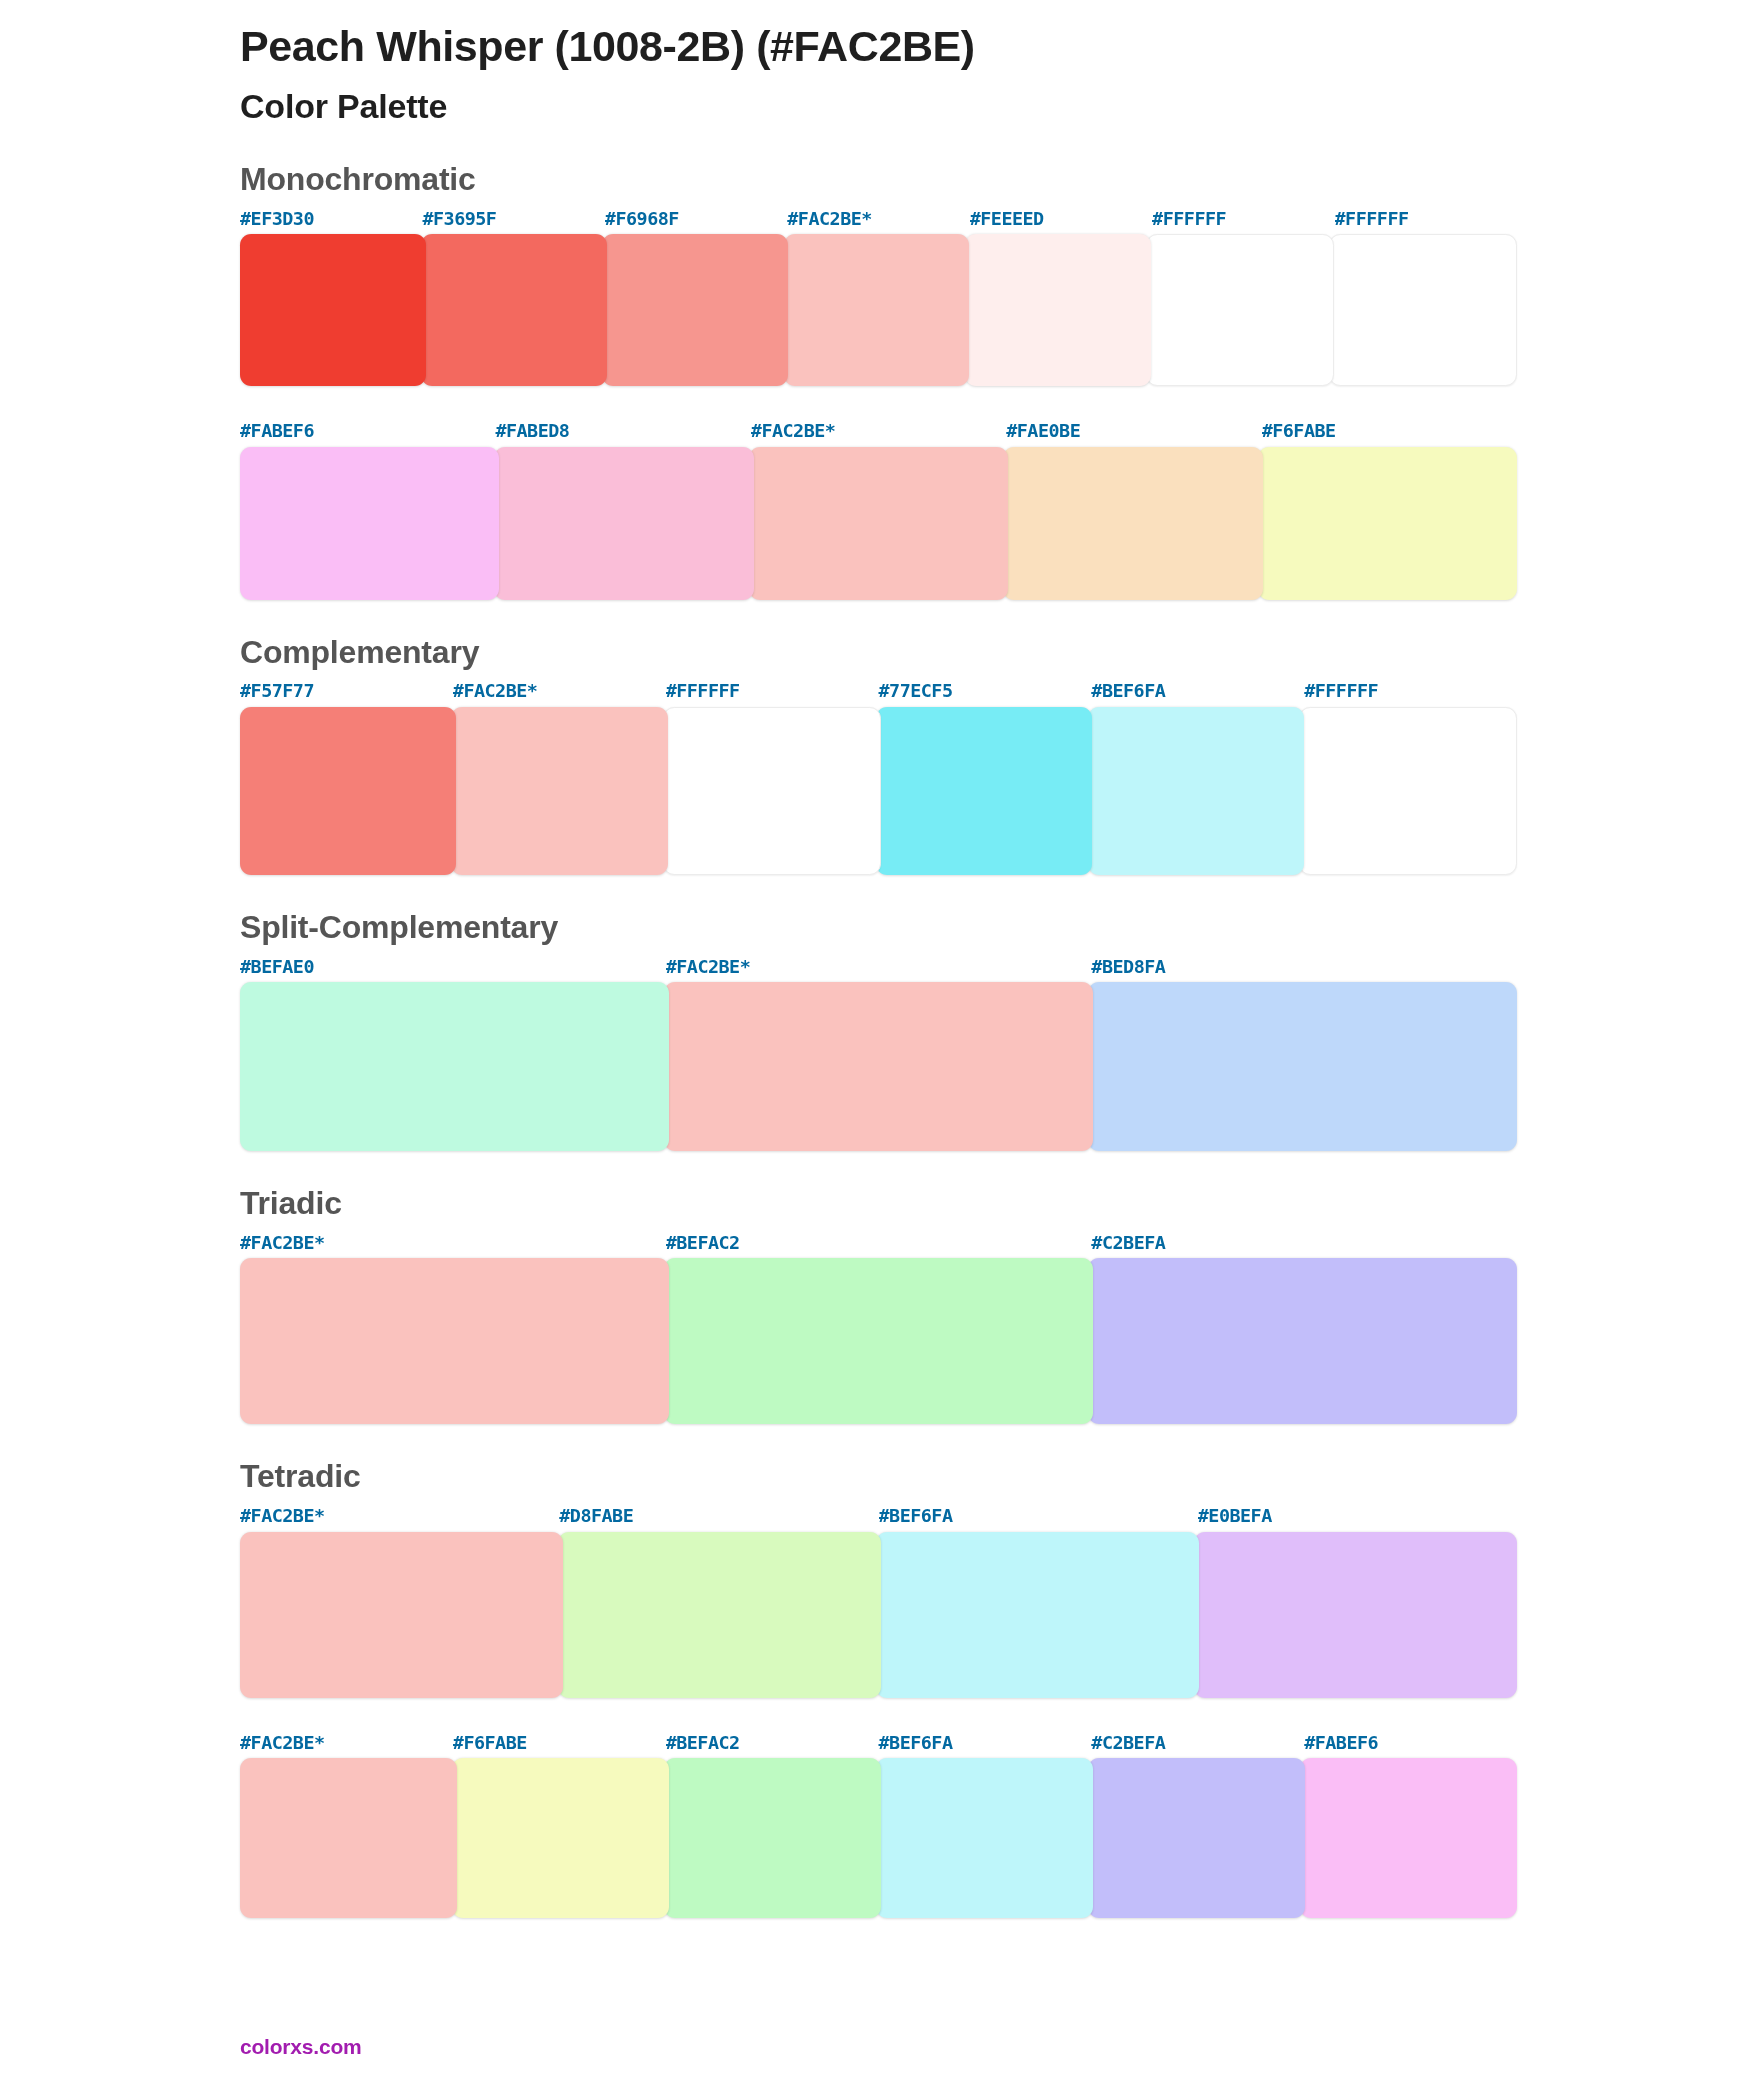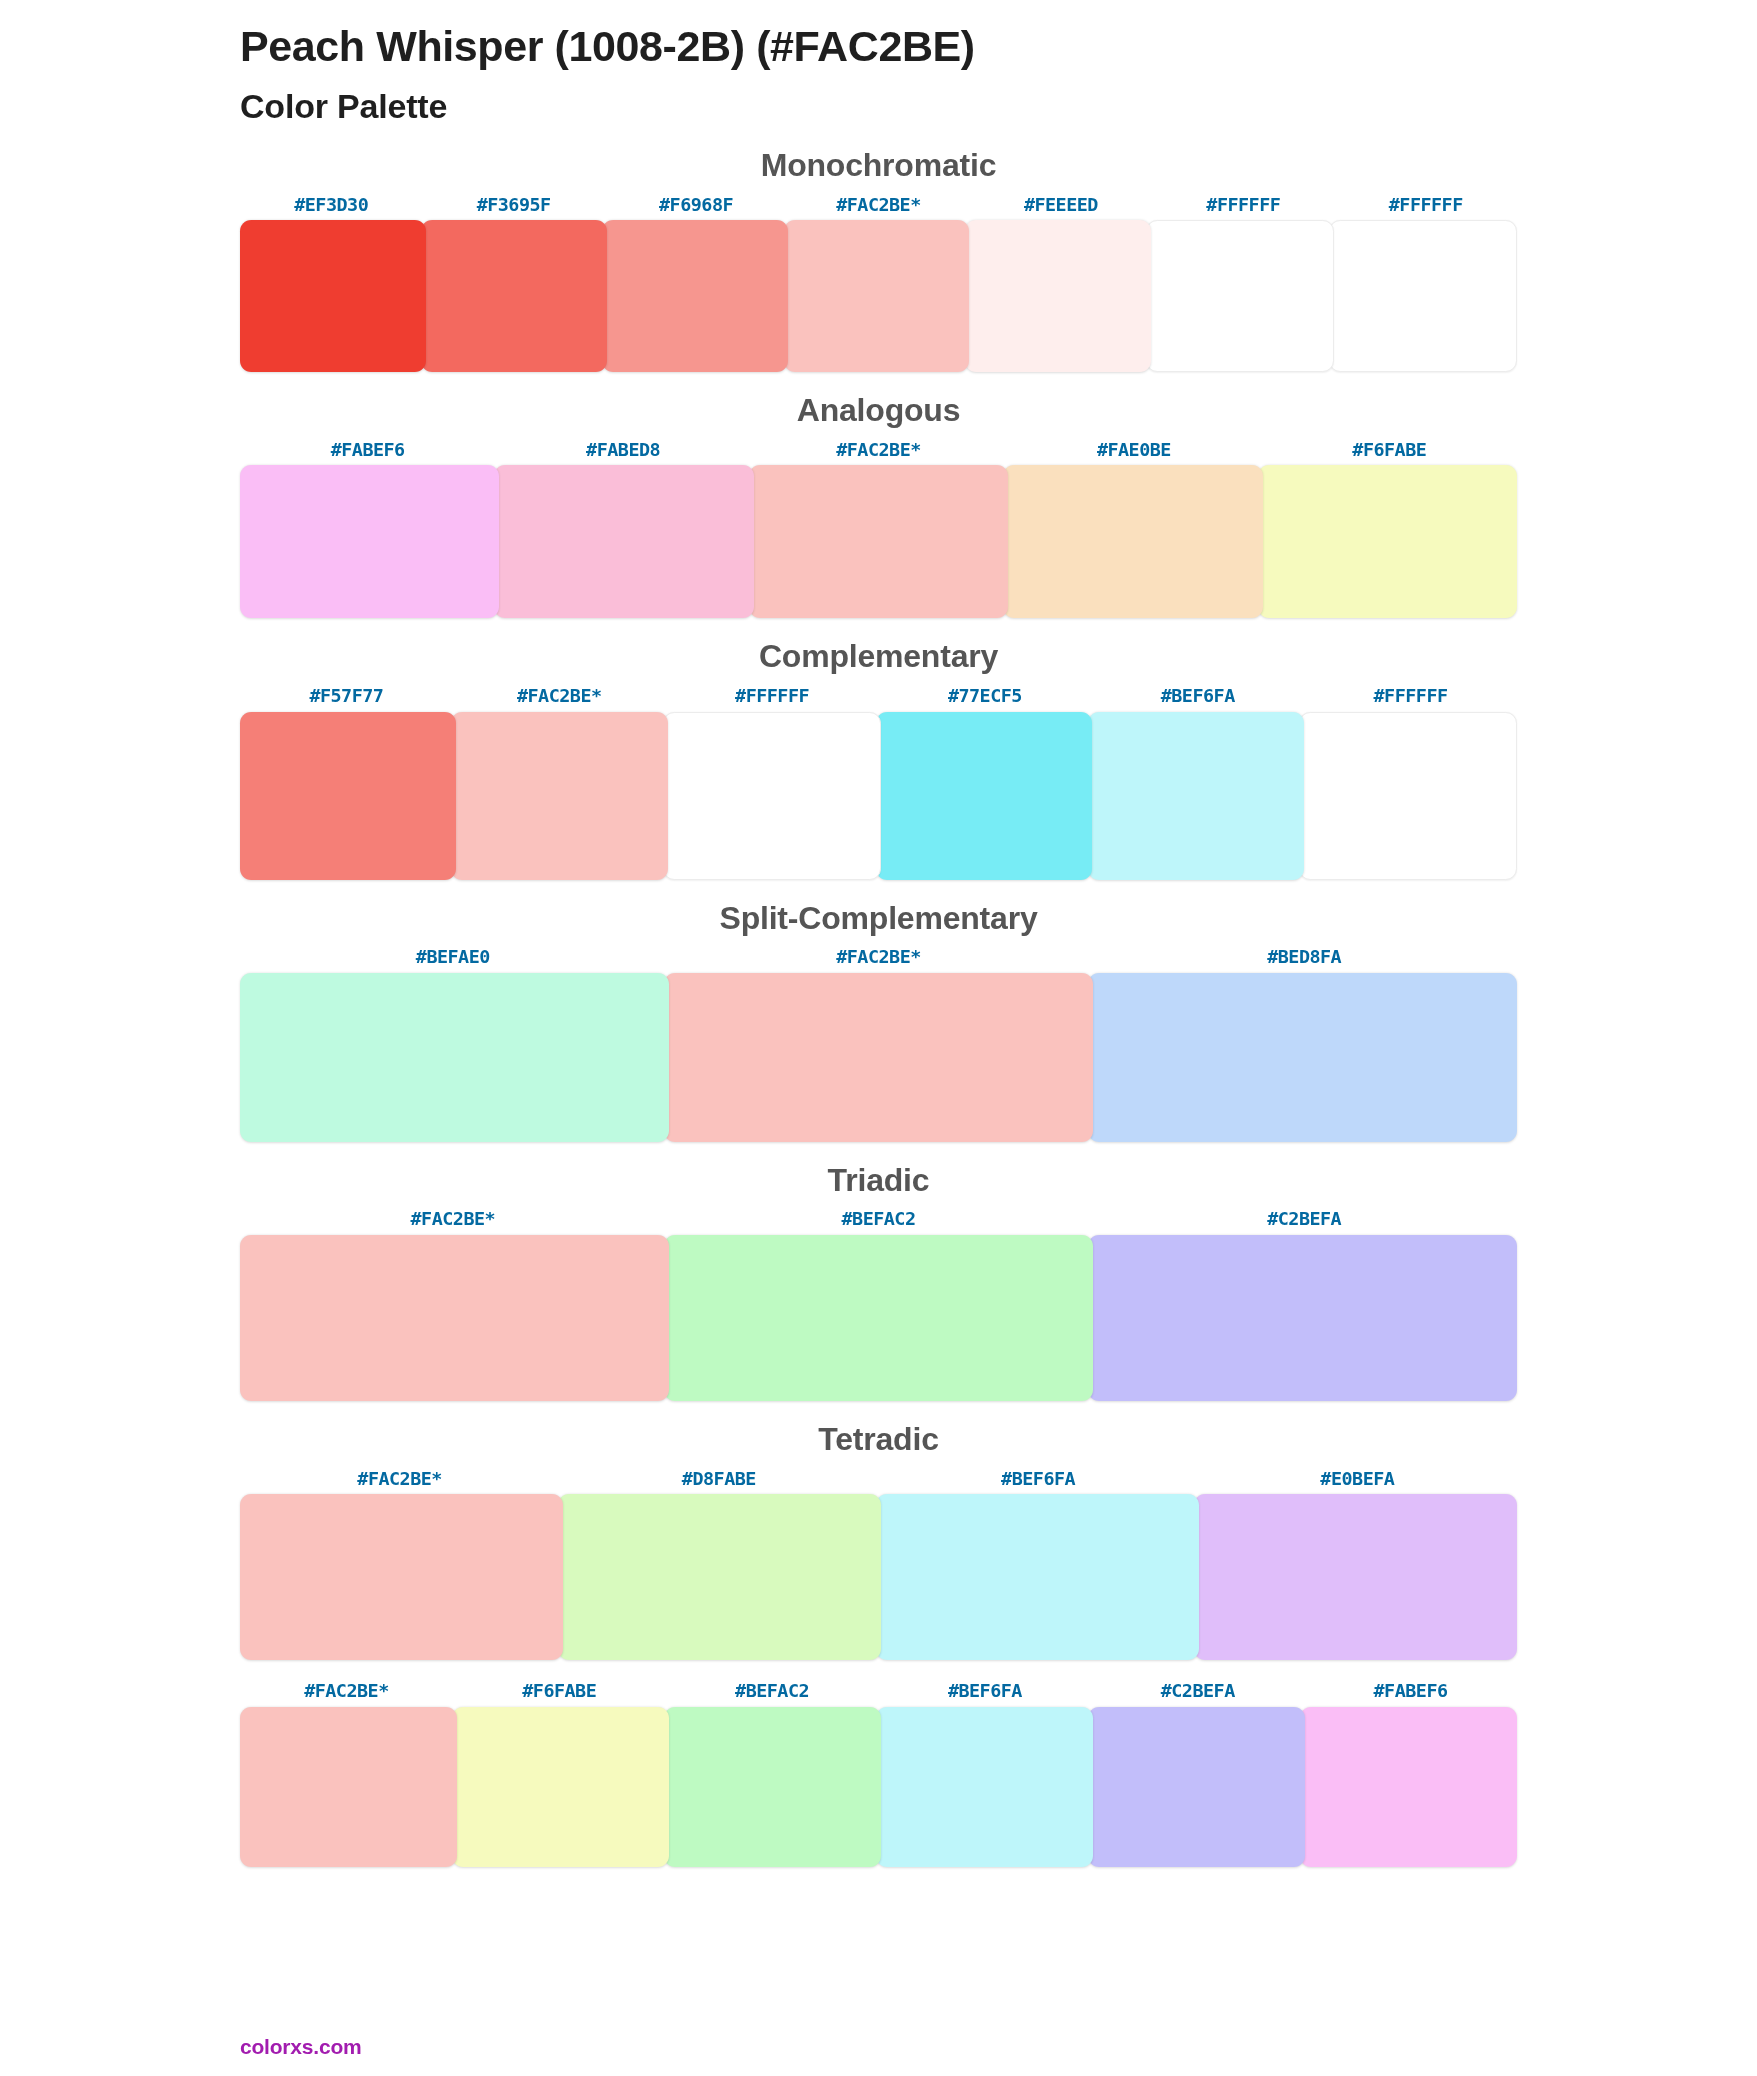--- a/index.html
+++ b/index.html
@@ -33,22 +33,21 @@
   .subtitle {
     font-size: 34px;
     font-weight: bold;
     color: #1f1f1f;
     letter-spacing: -0.2px;
     margin: 0;
     padding-top: 14.4px;
     line-height: 1.2;
   }
   .section {
-    margin-top: 20px;
-    text-align: center;
+    margin-top: 34px;
   }
   .section-title {
     font-size: 32px;
     font-weight: bold;
     color: #555555;
     margin: 0 0 9.6px 0;
     letter-spacing: -0.2px;
   }
   .labels {
     display: flex;
@@ -121,21 +120,20 @@
           <div class="swatch" title="#EF3D30" style="flex: 1 1 0px; background: rgb(239, 61, 48); margin-left: 0px; z-index: 7; position: relative;"></div>
           <div class="swatch" title="#F3695F" style="flex: 1 1 0px; background: rgb(243, 105, 95); margin-left: -4.8px; z-index: 6; position: relative;"></div>
           <div class="swatch" title="#F6968F" style="flex: 1 1 0px; background: rgb(246, 150, 143); margin-left: -4.8px; z-index: 5; position: relative;"></div>
           <div class="swatch" title="#FAC2BE*" style="flex: 1 1 0px; background: rgb(250, 194, 190); margin-left: -4.8px; z-index: 4; position: relative;"></div>
           <div class="swatch" title="#FEEEED" style="flex: 1 1 0px; background: rgb(254, 238, 237); margin-left: -4.8px; z-index: 3; position: relative;"></div>
           <div class="swatch white-sw" title="#FFFFFF" style="flex: 1 1 0px; background: rgb(255, 255, 255); margin-left: -4.8px; z-index: 2; position: relative;"></div>
           <div class="swatch white-sw" title="#FFFFFF" style="flex: 1 1 0px; background: rgb(255, 255, 255); margin-left: -4.8px; z-index: 1; position: relative;"></div>
         </div>
       </div>
       <div class="section sec-ana">
-        <div class="section-title">Analogous</div>
         <div class="labels">
           <div class="label" style="flex: 1 1 0px;">#FABEF6</div>
           <div class="label" style="flex: 1 1 0px;">#FABED8</div>
           <div class="label" style="flex: 1 1 0px;">#FAC2BE*</div>
           <div class="label" style="flex: 1 1 0px;">#FAE0BE</div>
           <div class="label" style="flex: 1 1 0px;">#F6FABE</div>
         </div>
         <div class="swatches">
           <div class="swatch" title="#FABEF6" style="flex: 1 1 0px; background: rgb(250, 190, 246); margin-left: 0px; z-index: 5; position: relative;"></div>
           <div class="swatch" title="#FABED8" style="flex: 1 1 0px; background: rgb(250, 190, 216); margin-left: -4.8px; z-index: 4; position: relative;"></div>

